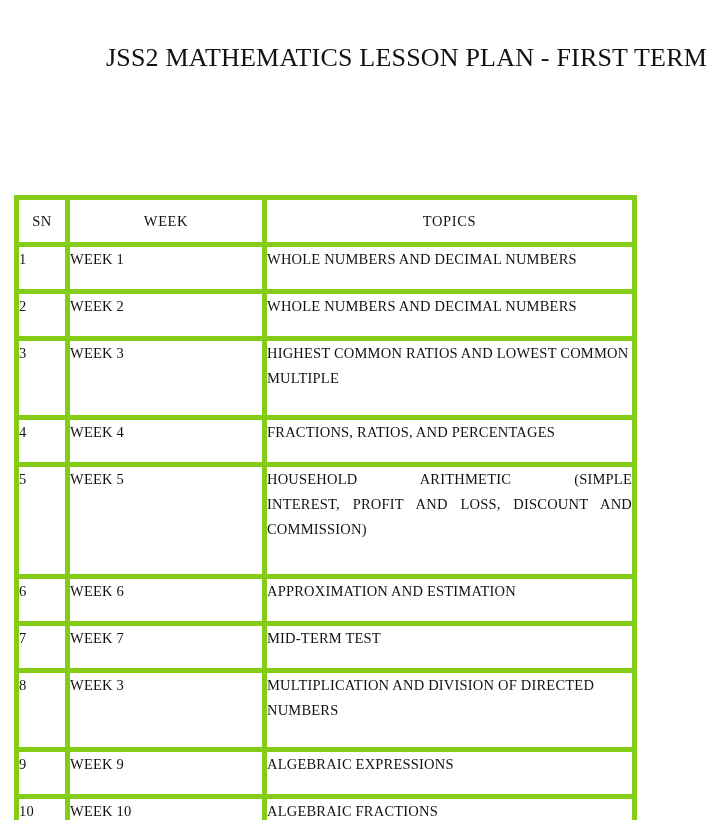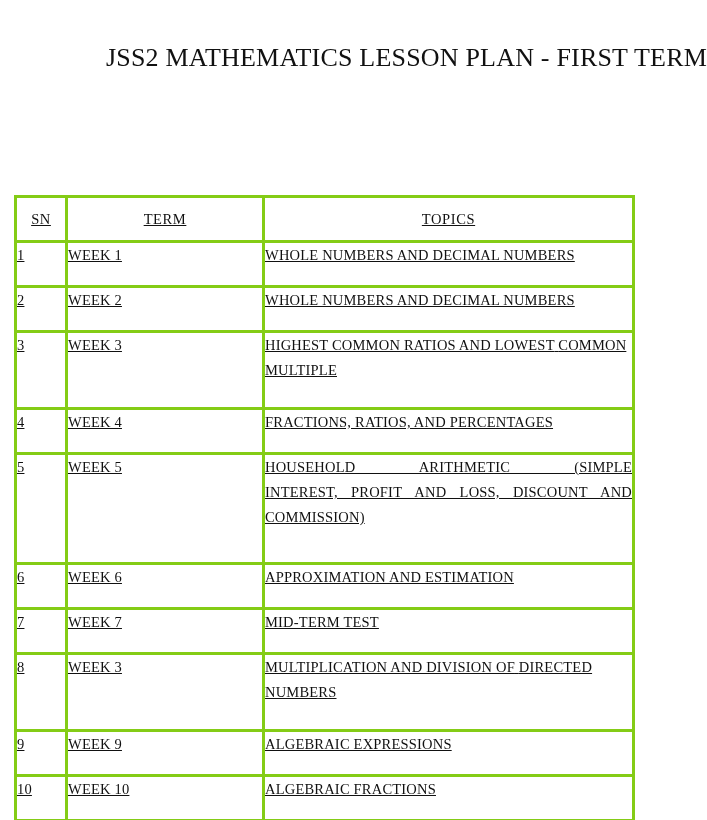--- a/index.html
+++ b/index.html
@@ -55,25 +55,24 @@
 
   table.scheme {
     border-collapse: collapse;
     width: 618px;
     table-layout: fixed;
     background: transparent;
   }
 
   table.scheme td,
   table.scheme th {
-    border: 3px solid #84cc16;
+    border: 5px solid #84cc16;
     vertical-align: top;
     padding: 0;
     background: transparent;
-    text-decoration: underline;
   }
 
   
   col.c-sn    { width: 51px; }
   col.c-week  { width: 197px; }
   col.c-topic { width: 370px; }
 
   
   tr.head th {
     height: 42px;
@@ -148,21 +147,21 @@
   <div class="table-wrap">
     <table class="scheme">
       <colgroup>
         <col class="c-sn">
         <col class="c-week">
         <col class="c-topic">
       </colgroup>
       <thead>
         <tr class="head">
           <th>SN</th>
-          <th>TERM</th>
+          <th>WEEK</th>
           <th>TOPICS</th>
         </tr>
       </thead>
       <tbody>
 
         <tr class="row h1">
           <td class="cell-pad-sn"><span class="sn">1</span></td>
           <td class="cell-pad-week"><span class="week">WEEK 1</span></td>
           <td class="cell-pad-topic topic">WHOLE NUMBERS AND DECIMAL NUMBERS</td>
         </tr>

